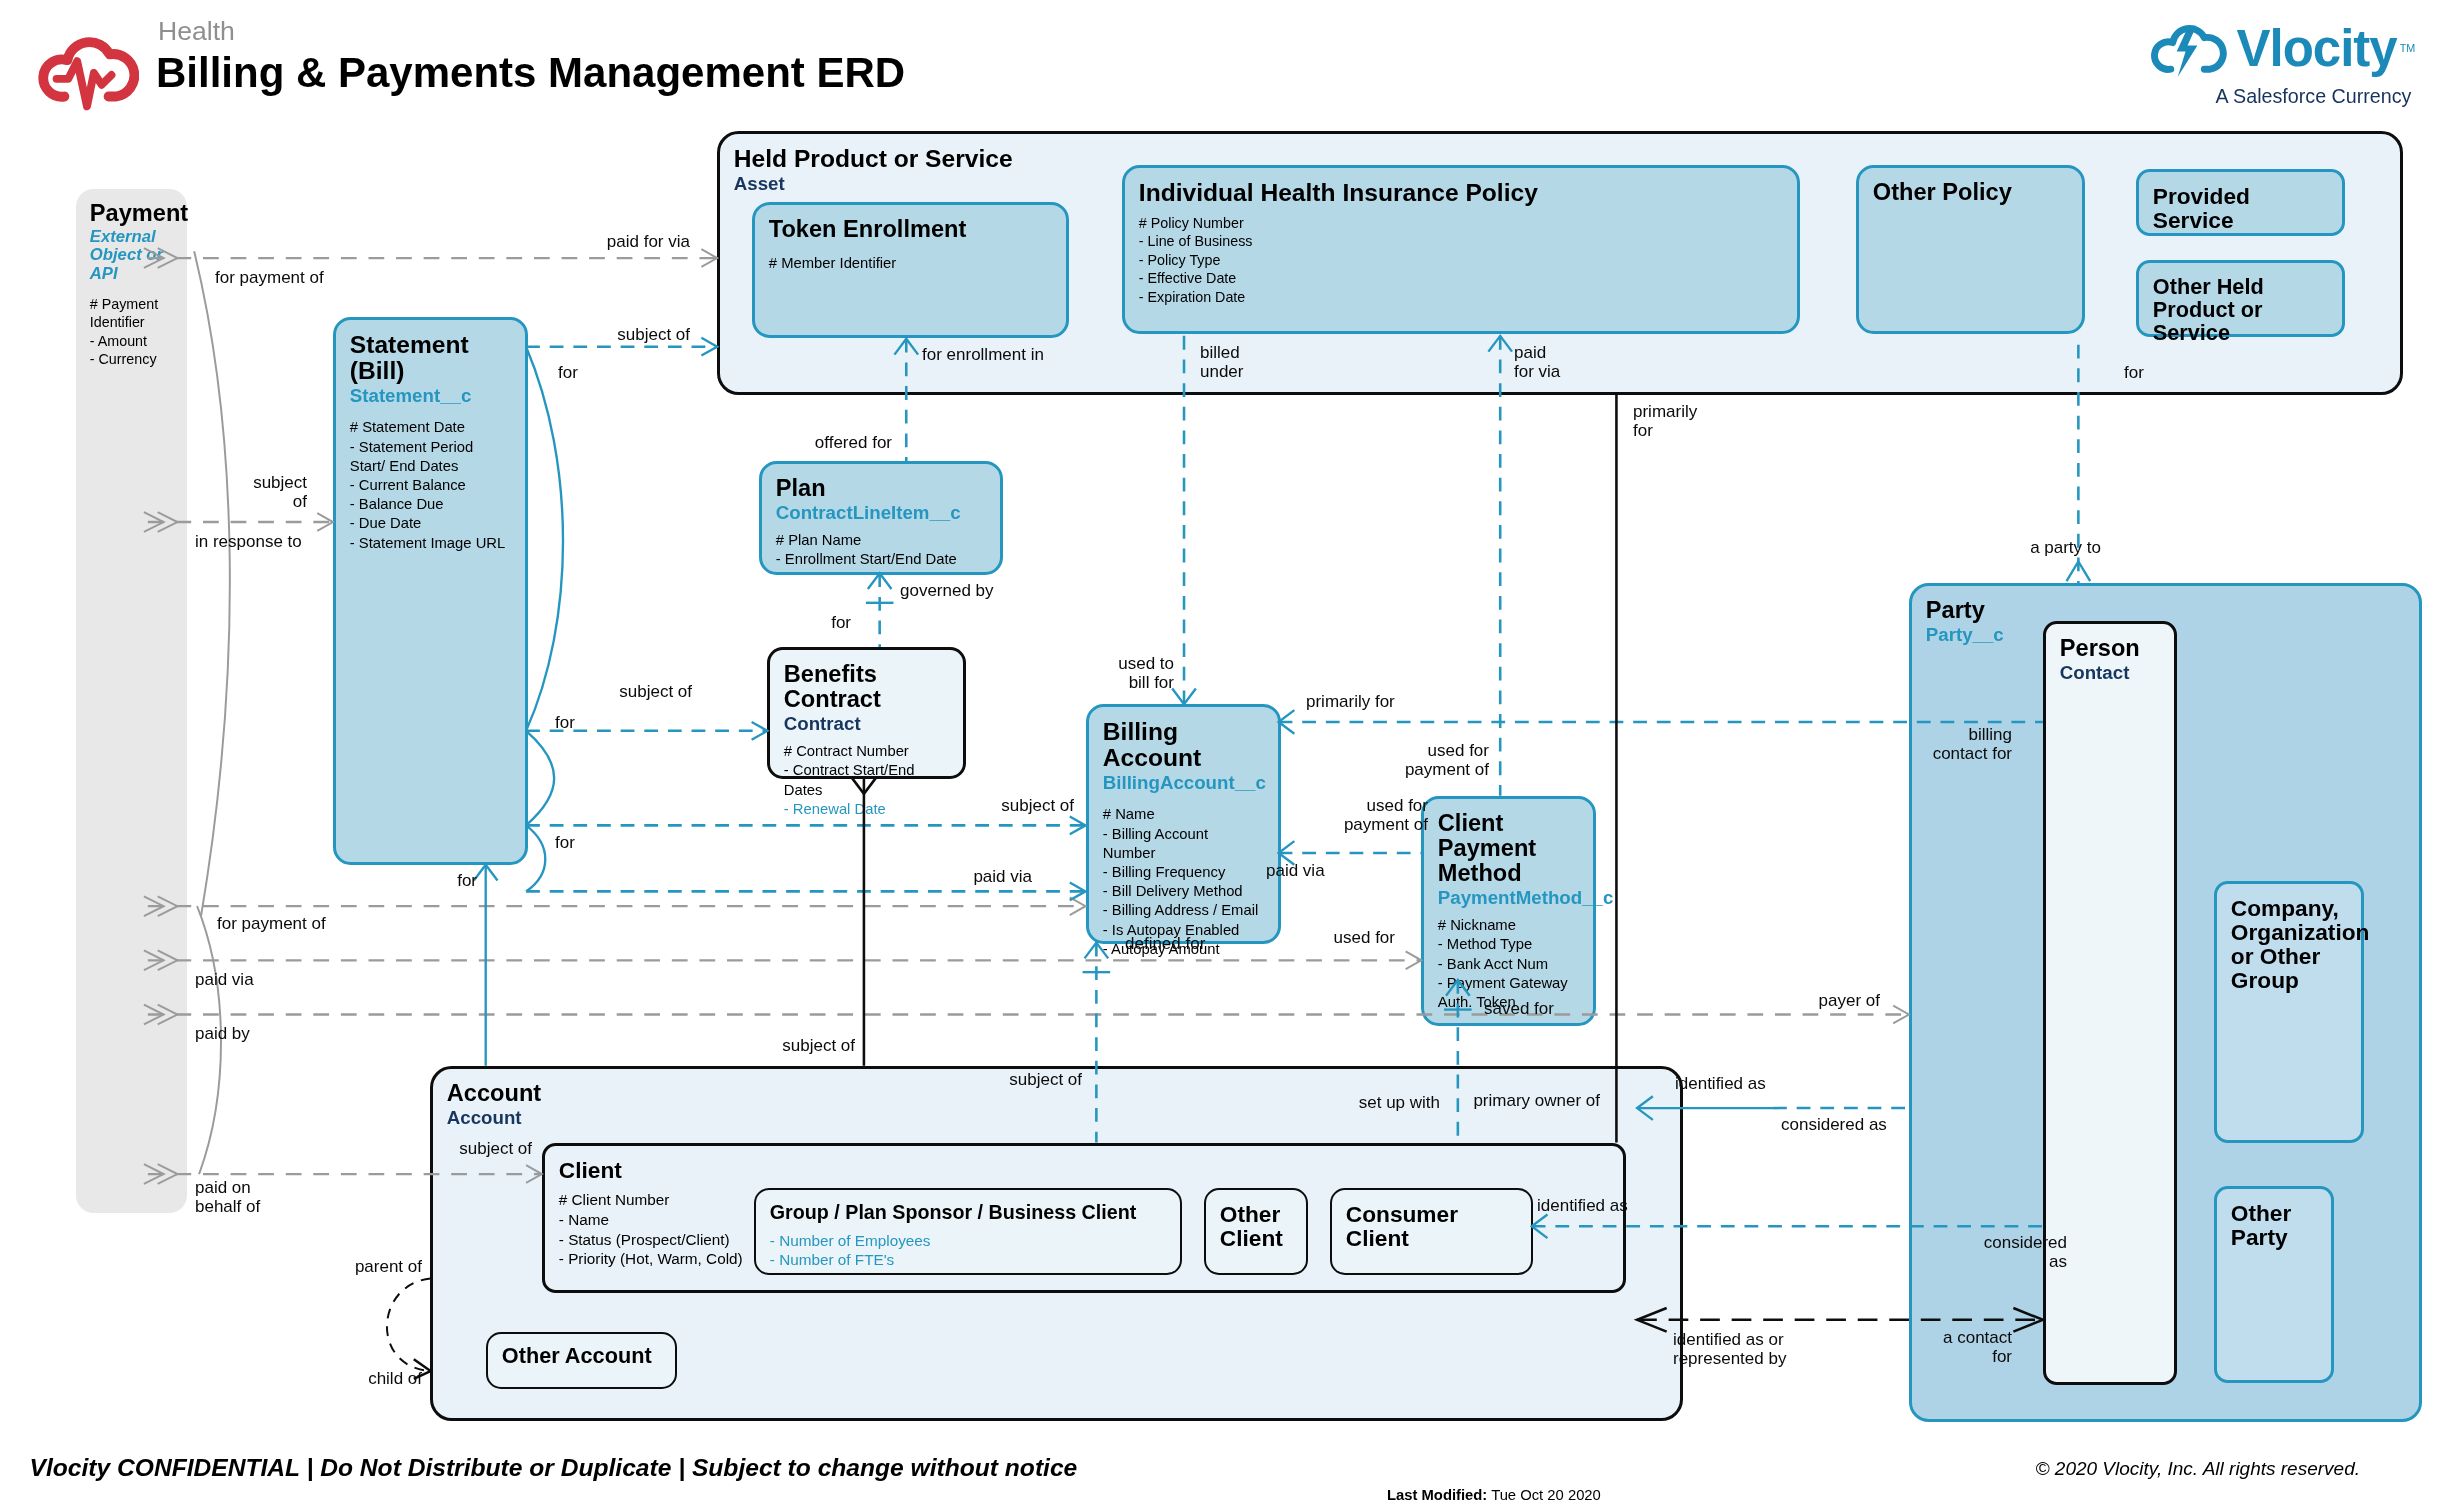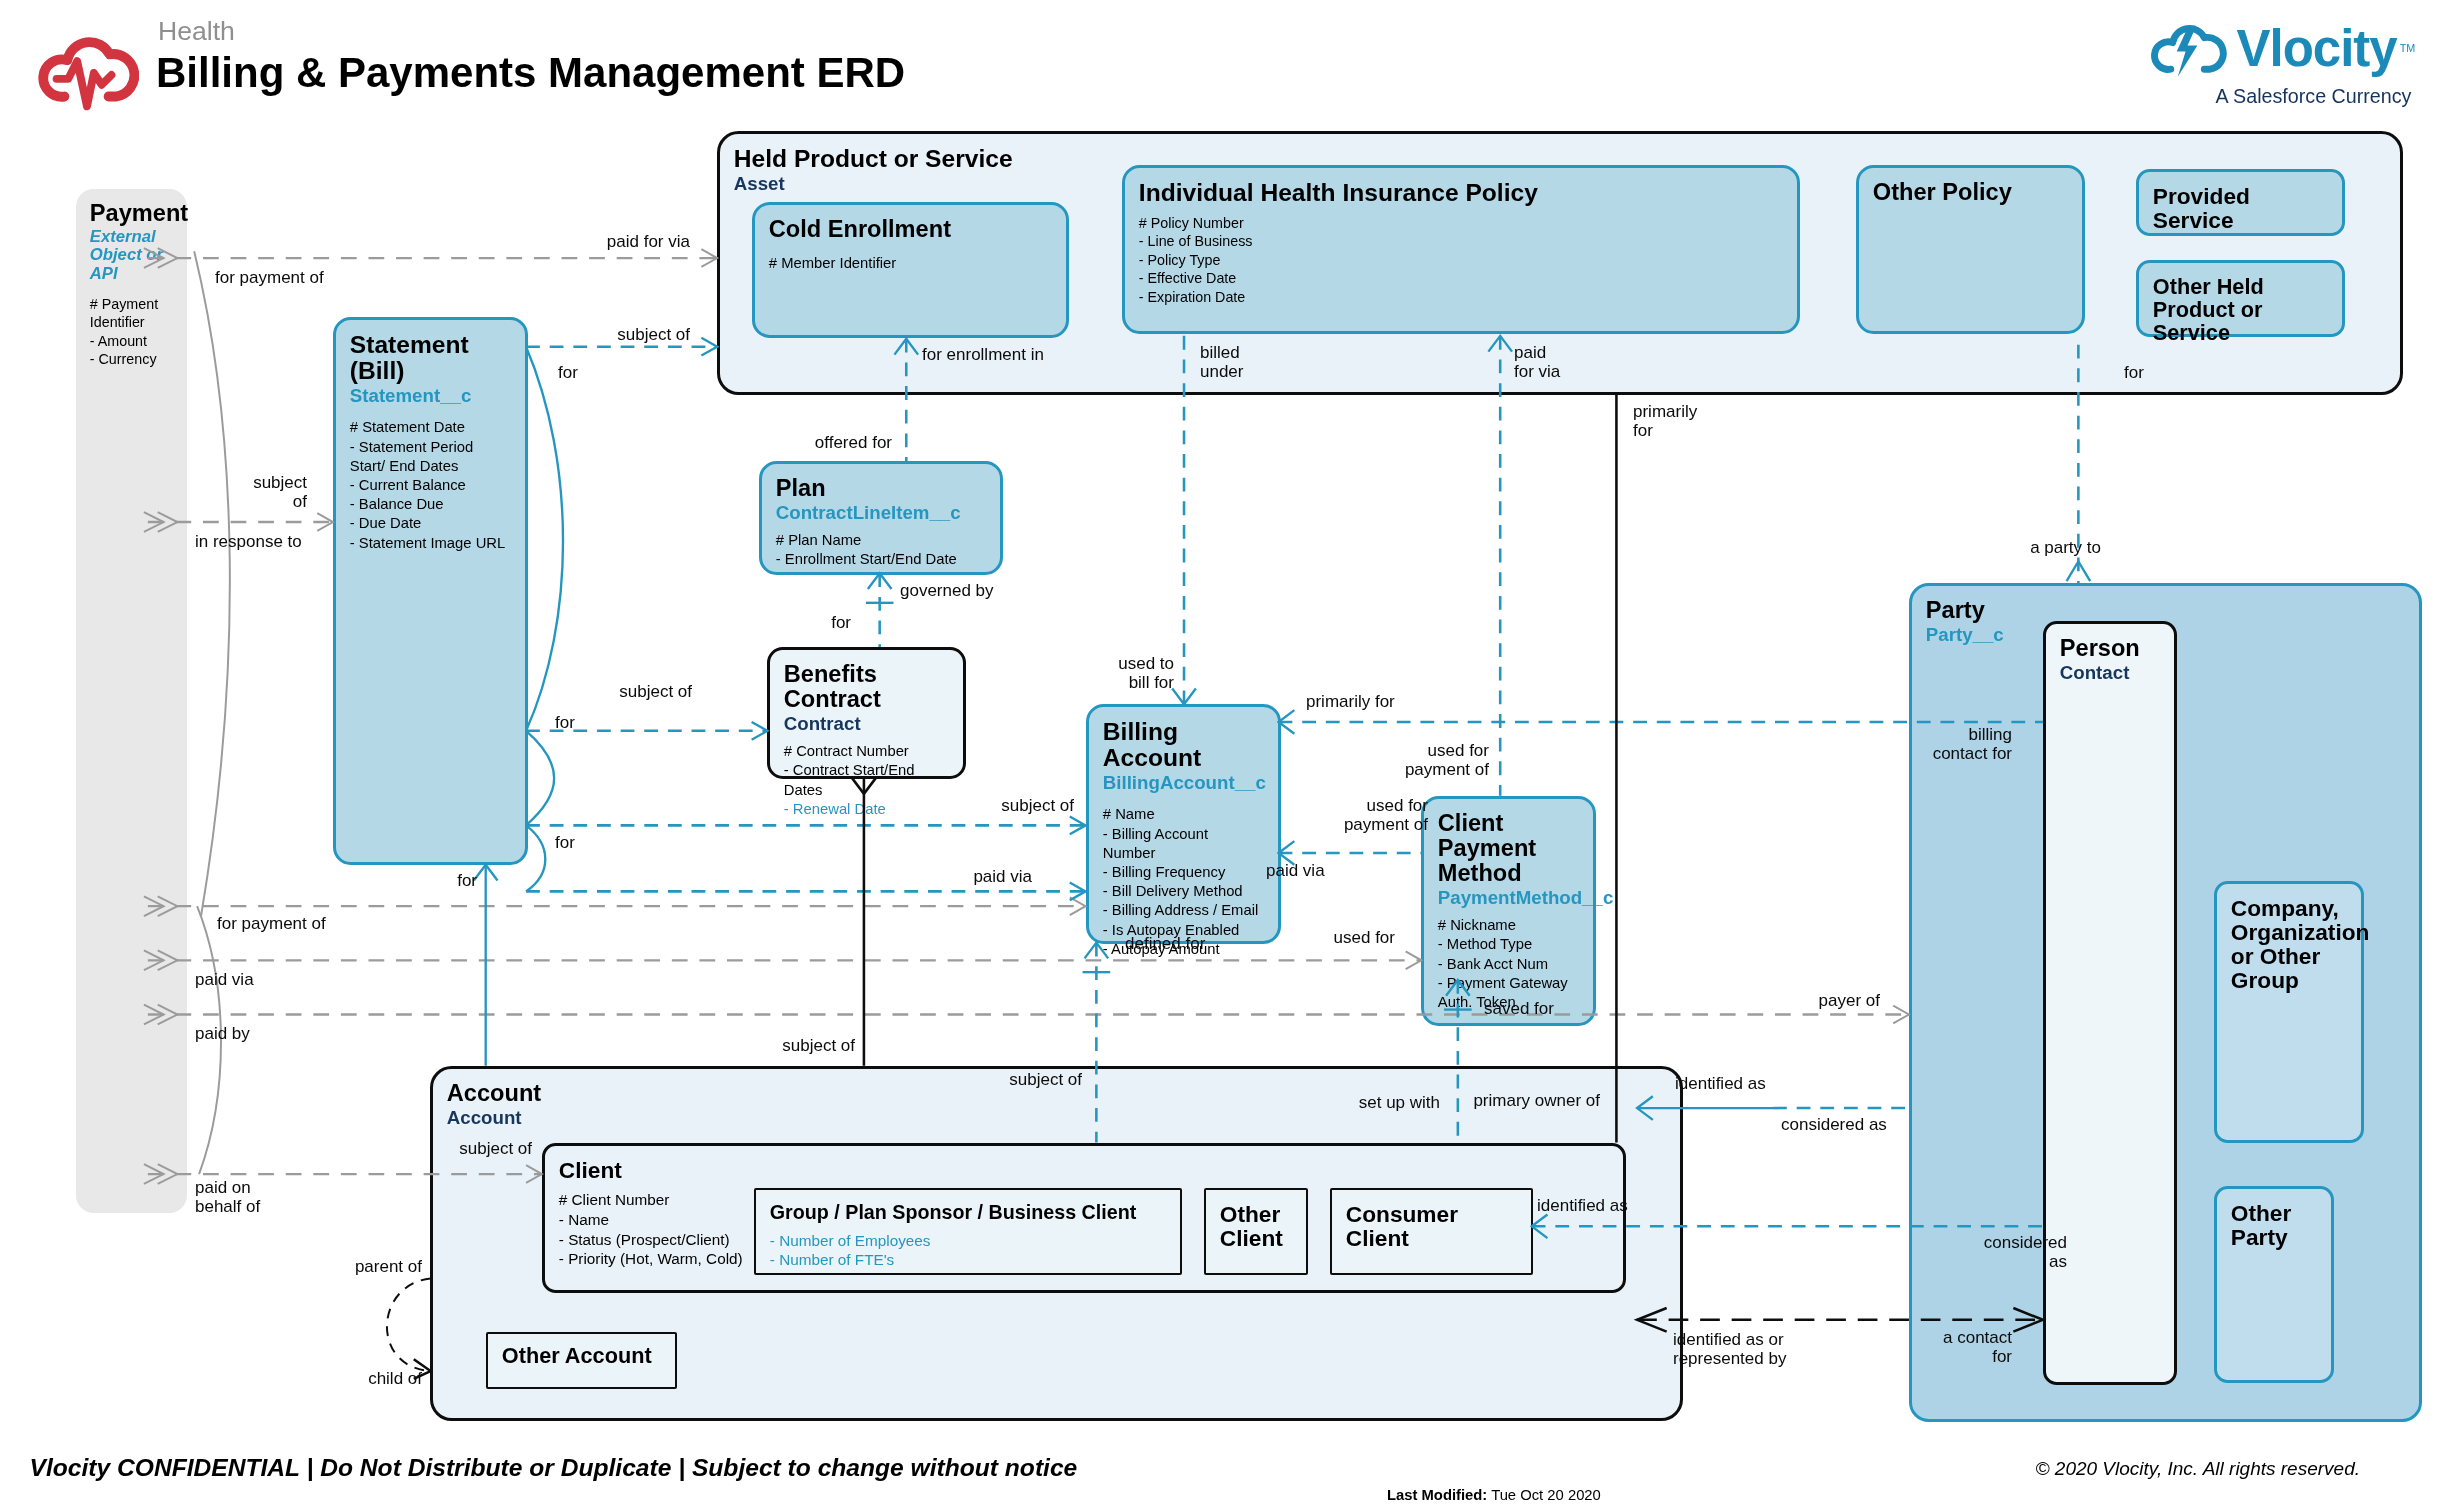--- a/index.html
+++ b/index.html
@@ -9,21 +9,21 @@
   .ent{position:absolute;box-sizing:border-box;padding:11.8px 13.8px;border-radius:15.8px}
   .bblue{border:3.9px solid #2596bf;background:#b5d8e7;border-radius:17.7px}
   .bblue3{border:3px solid #2596bf;background:#b5d8e7;border-radius:13.8px}
   .cont{border:3px solid #0d0d0d;background:#e9f2f8;border-radius:21.7px}
   .partybox{border:3.4px solid #2596bf;background:#aed3e6;border-radius:19.7px}
   .pinner{border:3px solid #2596bf;background:#bfdded;border-radius:13.8px}
   .personbox{border:3px solid #0d0d0d;background:#eef6fa;border-radius:13.8px}
   .paybox{background:#e8e8e8;border:none;border-radius:17.7px}
   .bblack{border:3px solid #0d0d0d;background:#ebf4f9;border-radius:15.8px}
   .clientbox{border:3px solid #0d0d0d;background:transparent;border-radius:13.8px}
-  .smallbox{border:2.5px solid #0d0d0d;background:#ebf4f9;border-radius:2px}
+  .smallbox{border:2.5px solid #0d0d0d;background:#ebf4f9;border-radius:15px}
   .ti{font-weight:bold;font-size:24.6px;line-height:1.06;color:#000}
   .ti-24{font-size:23.6px}.ti-23{font-size:22.7px}.ti-22{font-size:21.7px}.ti-20{font-size:19.7px}
   .su{font-weight:bold;font-size:18.7px;color:#2596bf;margin-top:2px;line-height:1.1}
   .navy{color:#17365d}
   .it{font-style:italic}
   .fl{margin-top:11.8px;font-size:14.8px;line-height:1.3;color:#000}
   .fl.blue div{color:#2596bf}
   .fl.tight{margin-top:7.9px}
   .rel-label{position:absolute;font-size:17px;line-height:1.12;color:#0b0b0b;white-space:pre-line;z-index:6}
   .a-r{transform:translateX(-100%);text-align:right}
@@ -83,21 +83,21 @@
           <div>- Amount</div>
           <div>- Currency</div>
         </div>
     </div>
 
     <div class="ent cont" style="left:717px;top:131px;width:1686px;height:264px">
       <div class="ti">Held Product or Service</div>
       <div class="su navy">Asset</div>
     </div>
     <div class="ent bblue" style="left:752px;top:202px;width:317px;height:136px">
-      <div class="ti ti-24">Cold Enrollment</div>
+      <div class="ti ti-24">Token Enrollment</div>
       <div class="fl">
           <div># Member Identifier</div>
         </div>
     </div>
     <div class="ent bblue" style="left:1122px;top:165px;width:678px;height:169px">
       <div class="ti">Individual Health Insurance Policy</div>
       <div class="fl tight" style="font-size:14.3px">
           <div># Policy Number</div>
           <div>- Line of Business</div>
           <div>- Policy Type</div>

